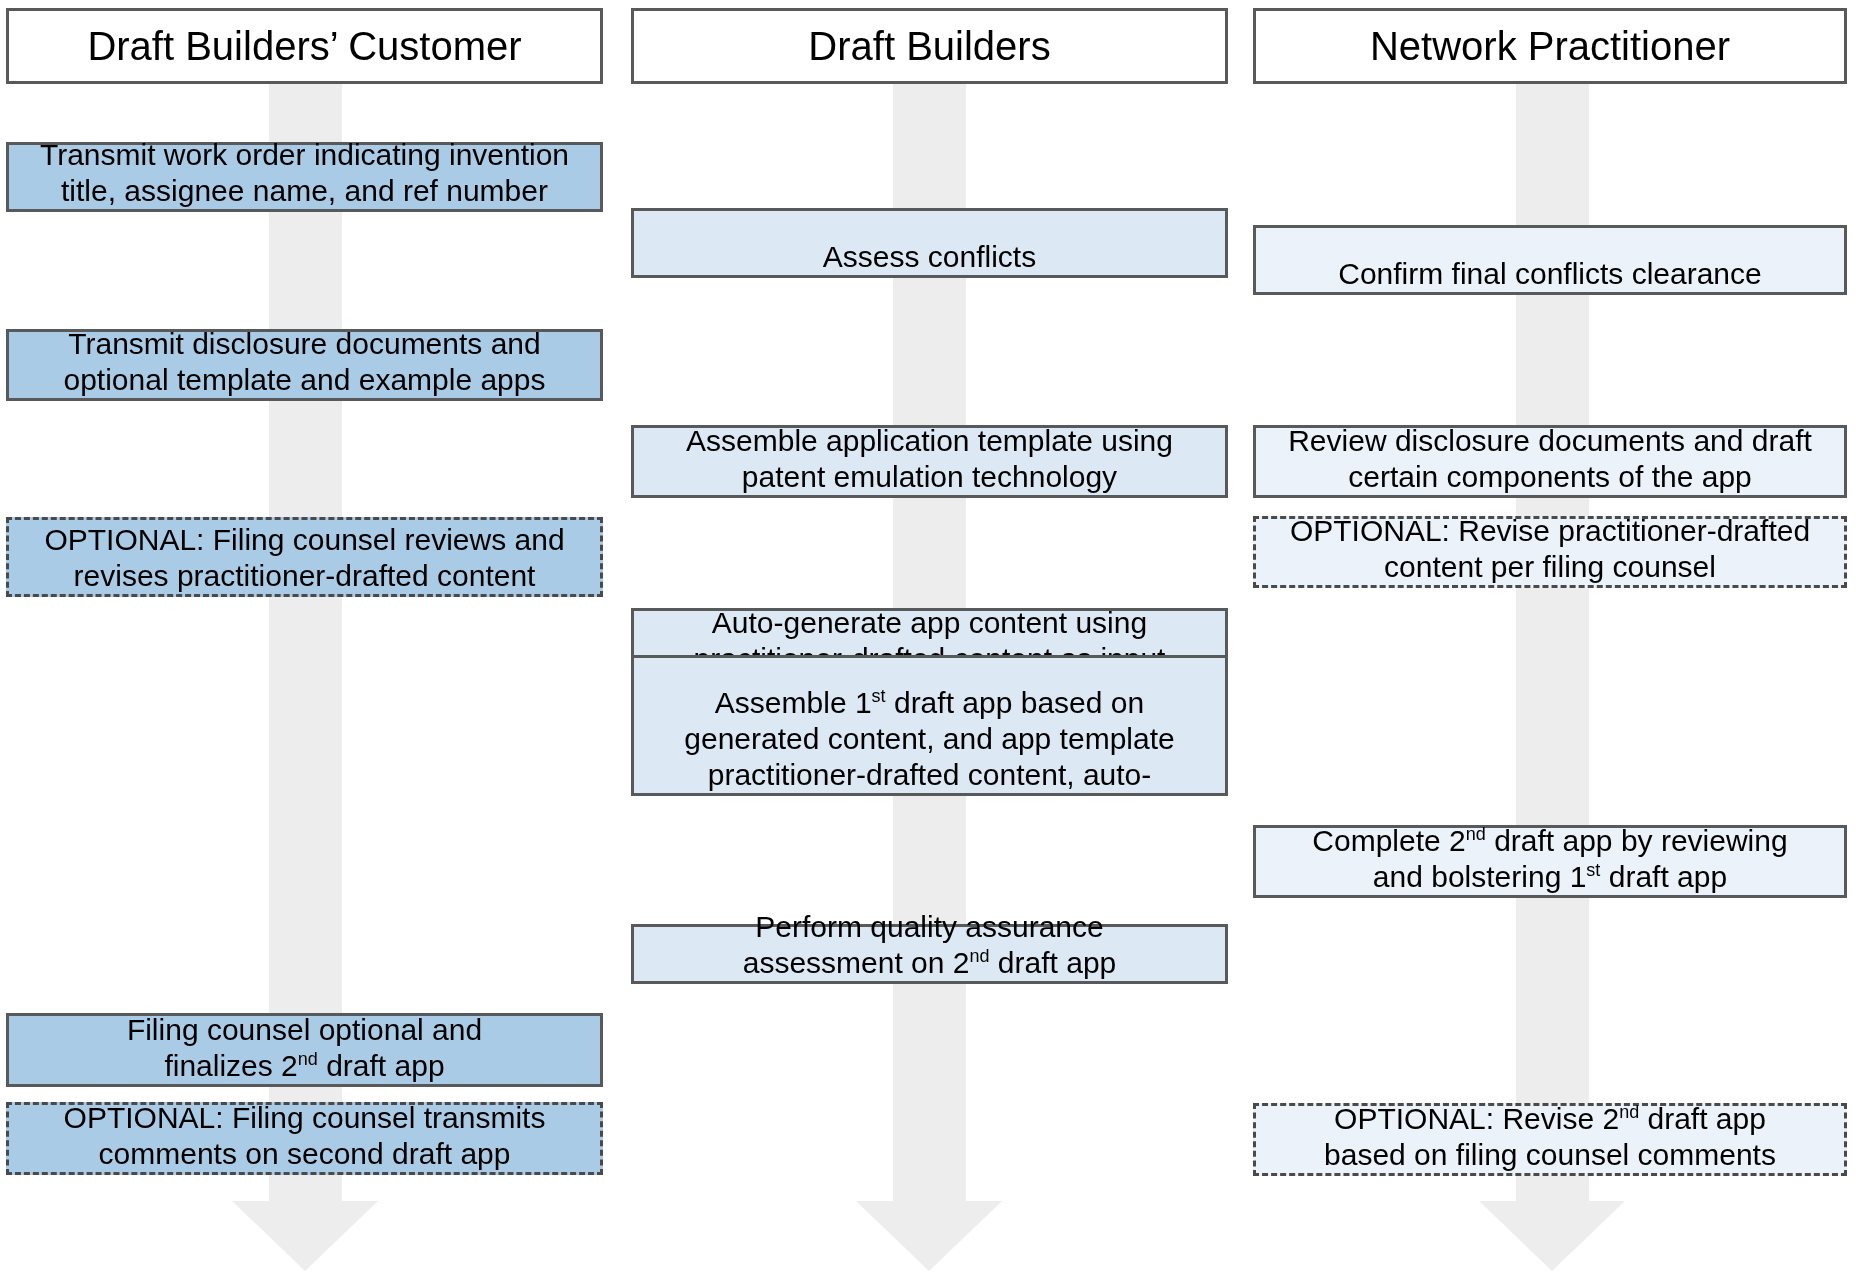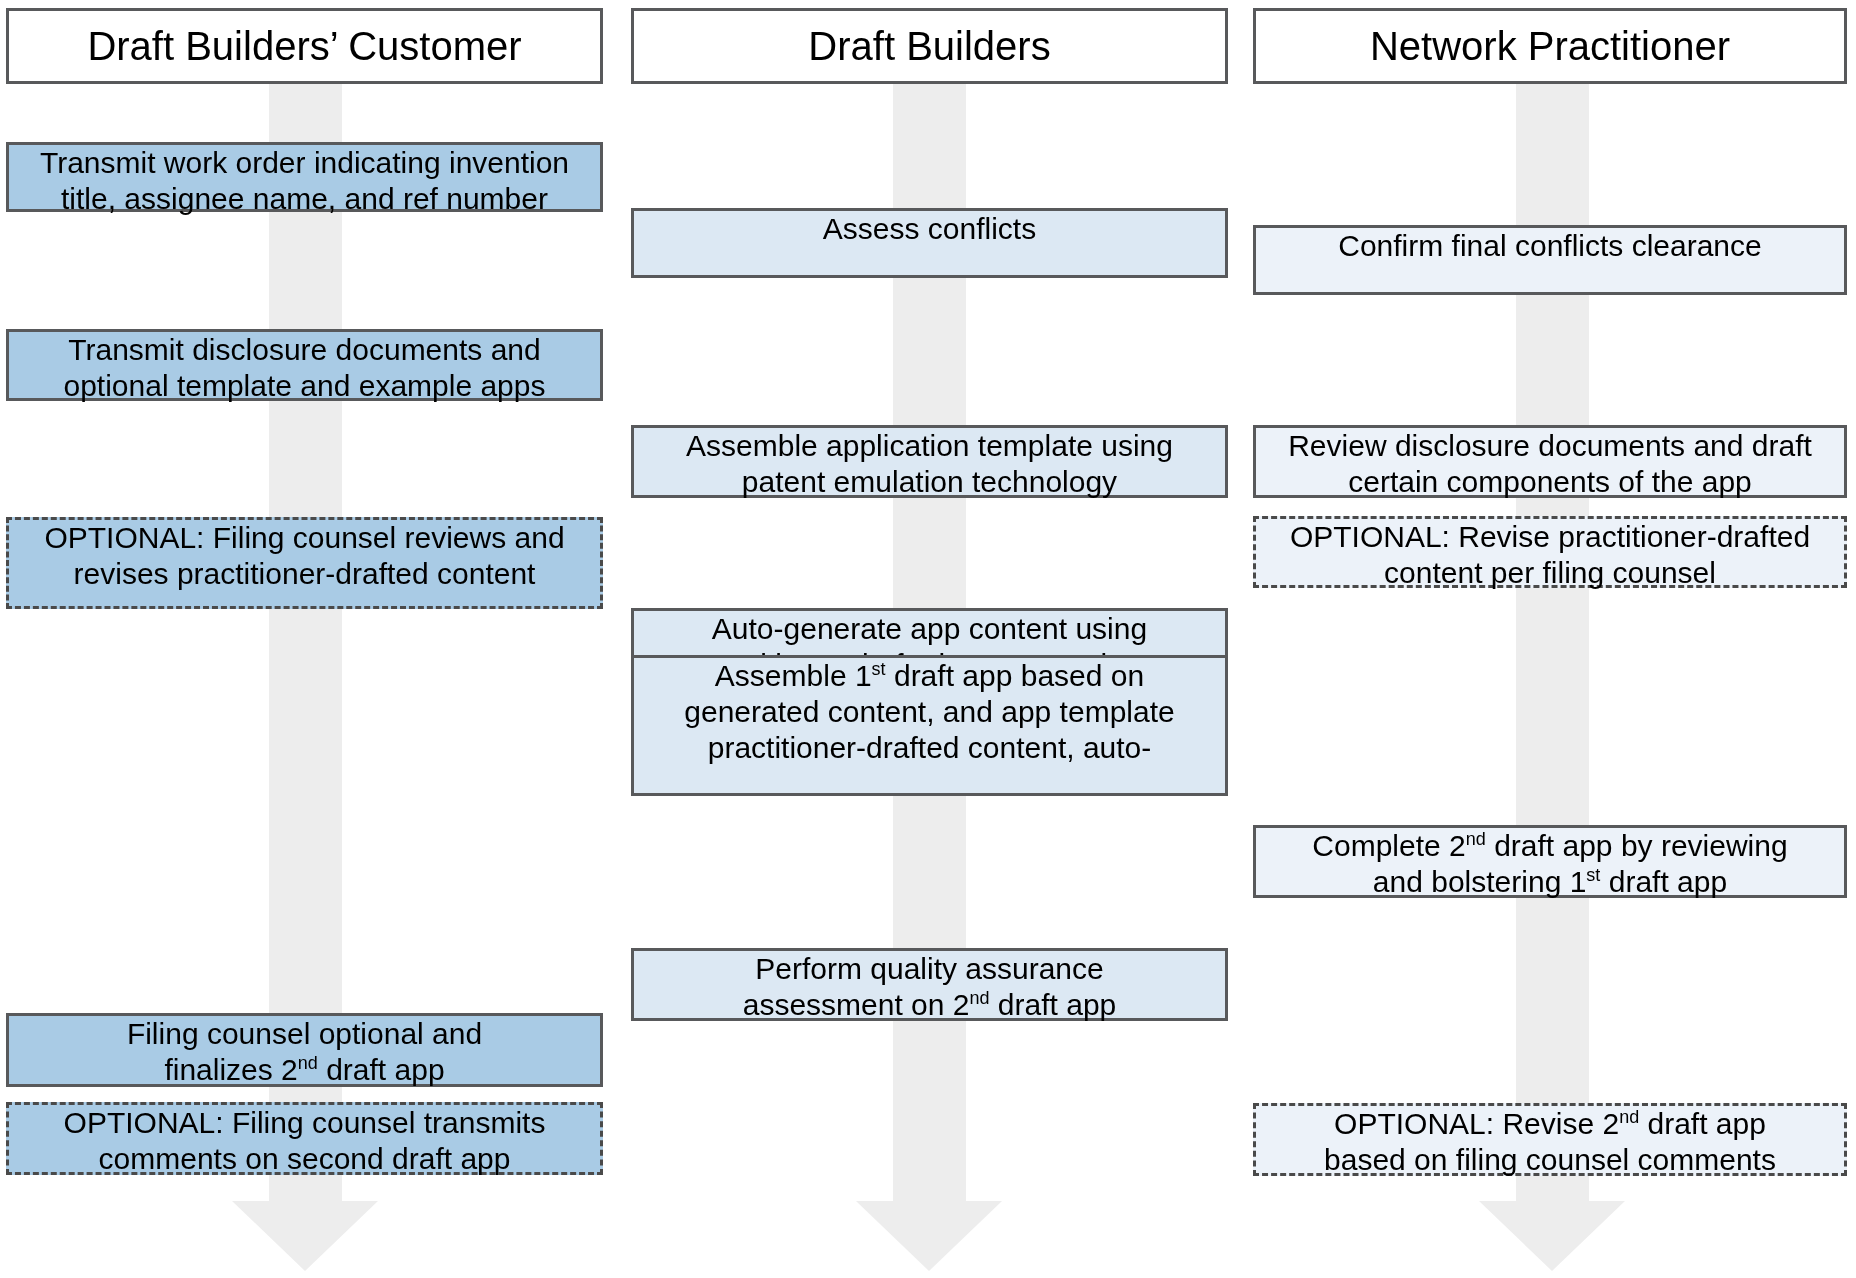--- a/index.html
+++ b/index.html
@@ -30,40 +30,40 @@
   .col-m{left:631px;width:597px}
   .col-r{left:1253px;width:594px}
 
   
   .hdr{position:absolute;top:8px;height:76px;background:#ffffff;
     border:3px solid var(--border);display:flex;align-items:center;justify-content:center;
     font-size:40px;white-space:nowrap}
 
   
   .box{position:absolute;border:3px solid var(--border);
-    display:flex;flex-direction:column;align-items:center;justify-content:flex-start;
+    display:flex;flex-direction:column;align-items:center;justify-content:flex-end;
     text-align:center;font-size:30px;line-height:36px}
   .box .ln{white-space:nowrap}
   .box sup{font-size:0.6em;line-height:0}
   .dashed{border:3px dashed var(--border-dashed)}
   .fill-customer{background:var(--fill-customer)}
   .fill-builders{background:var(--fill-builders)}
   .fill-practitioner{background:var(--fill-practitioner)}
 
   
   .l1{top:142px;height:70px}
   .l2{top:329px;height:72px}
-  .l3{top:517px;height:92px}
+  .l3{top:517px;height:80px}
   .l4{top:1013px;height:74px}
   .l5{top:1102px;height:73px}
   .m1{top:208px;height:70px}
   .m2{top:425px;height:73px}
   .m3{top:608px;height:72px}
   .m4{top:655px;height:141px}
-  .m5{top:948px;height:73px}
+  .m5{top:924px;height:60px}
   .r1{top:225px;height:70px}
   .r2{top:425px;height:73px}
   .r3{top:516px;height:72px}
   .r4{top:825px;height:73px}
   .r5{top:1103px;height:73px}
 </style>
 </head>
 <body>
 
 <div class="canvas">

